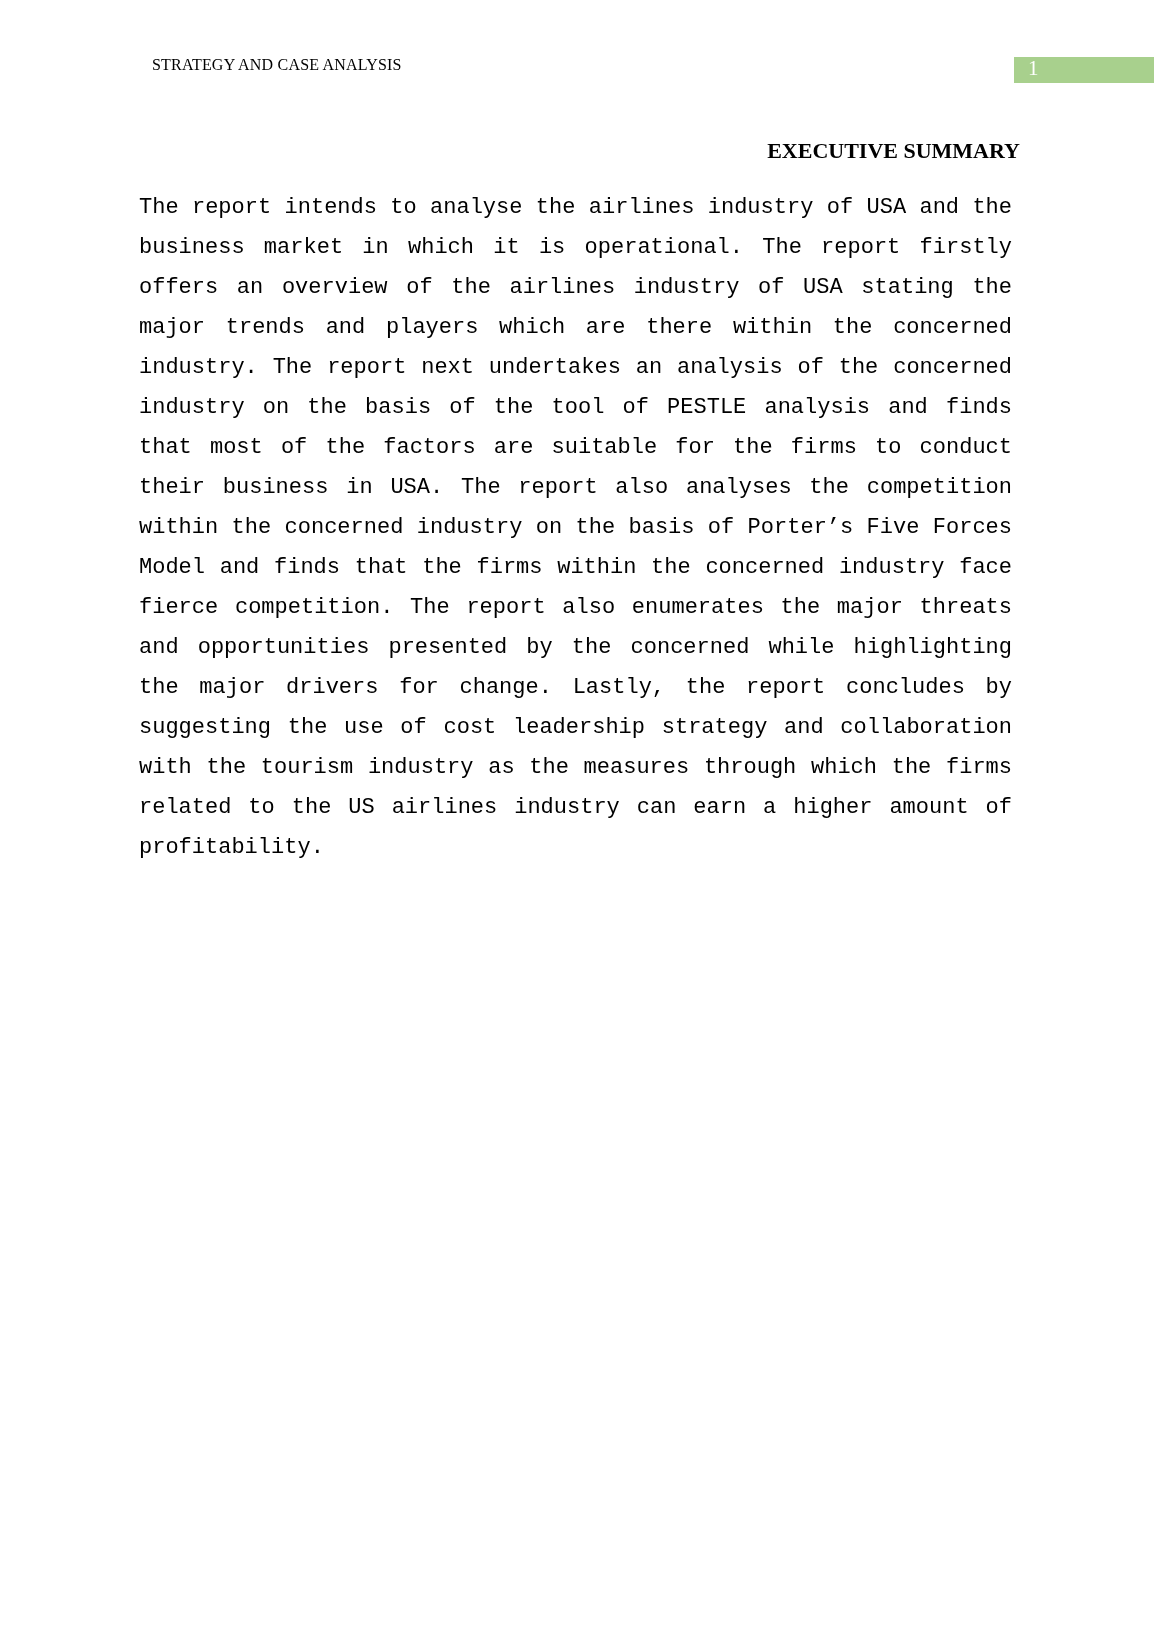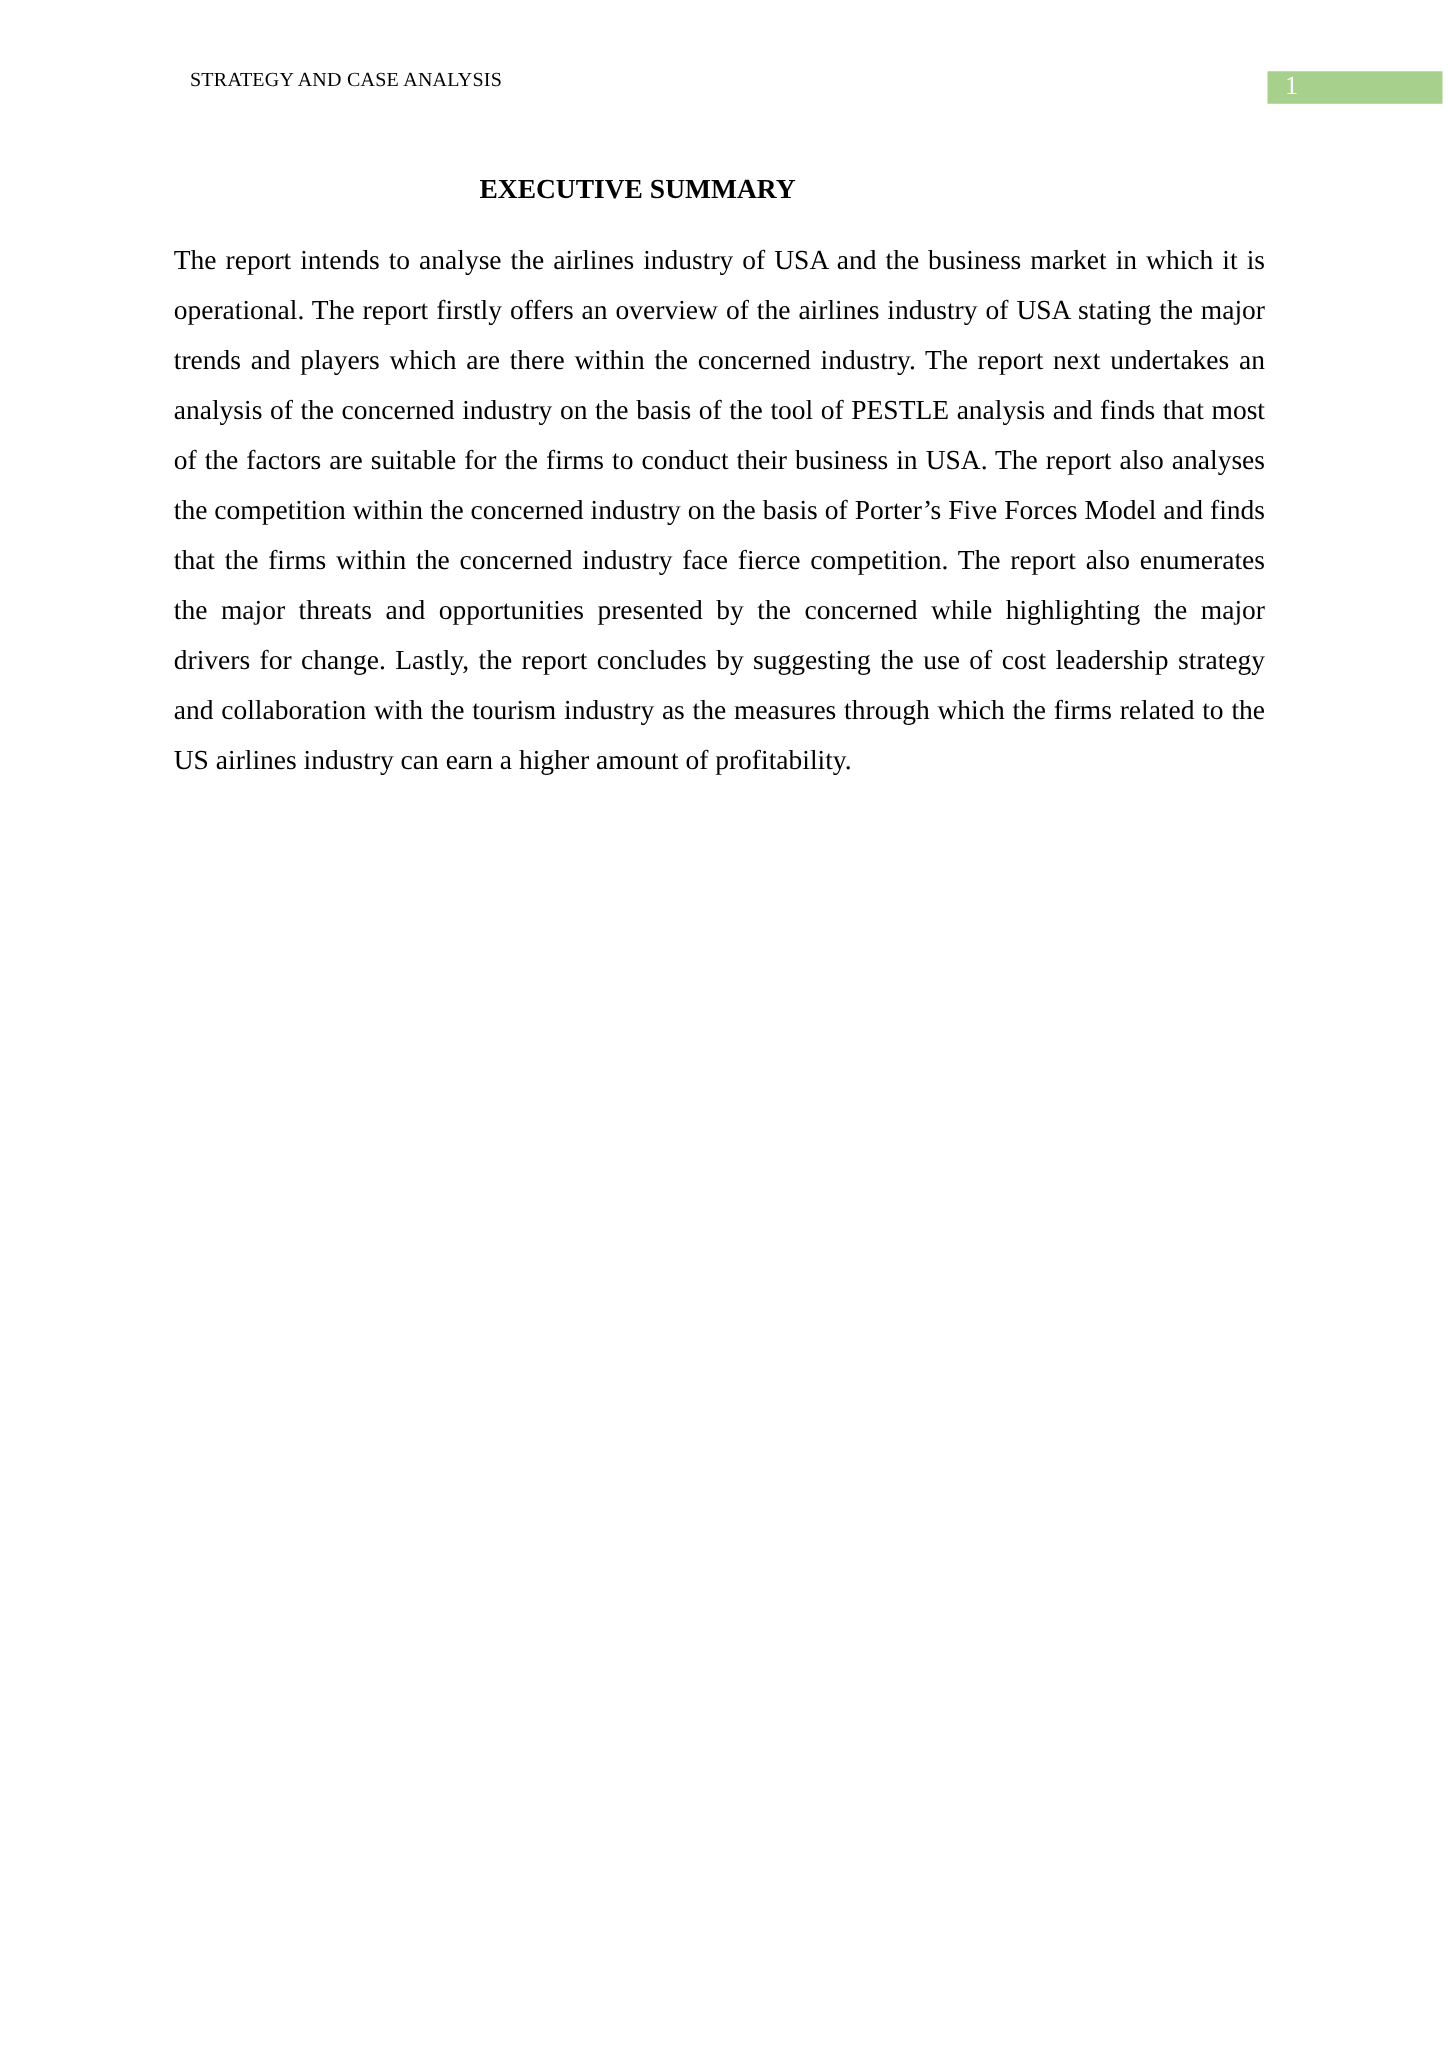--- a/index.html
+++ b/index.html
@@ -3,24 +3,24 @@
   <meta charset="utf-8">
   <style>
     html, body { margin: 0; padding: 0; background: #ffffff; }
     body { width: 1158px; height: 1638px; position: relative; overflow: hidden;
            font-family: "Liberation Serif", "DejaVu Serif", serif; color: #000; }
     .header-title { position: absolute; left: 152px; top: 56px; font-size: 16px;
                     letter-spacing: 0.2px; white-space: nowrap; }
     .page-num-box { position: absolute; left: 1014px; top: 57px; width: 140px; height: 26px;
                     background: #a8d08d; }
     .page-num { position: absolute; left: 14px; top: -1px; font-size: 21px; color: #ffffff; }
-    .heading { position: absolute; left: 0; width: 1020px; top: 138px; text-align: center;
+    .heading { position: absolute; left: 0; width: 1020px; top: 138px; text-align: right;
                font-weight: bold; font-size: 22px; }
     .body-text { position: absolute; left: 139px; top: 188px; width: 873px; font-size: 22px;
-                 line-height: 40px; text-align: justify; margin: 0; }
+                 line-height: 40px; text-align: justify; margin: 0; font-family: Liberation Mono, monospace; }
   </style>
 </head>
 <body>
 
 <div>
   <div class="header-title">STRATEGY AND CASE ANALYSIS</div>
   <div class="page-num-box">
     <span class="page-num">1</span>
   </div>
 </div>

